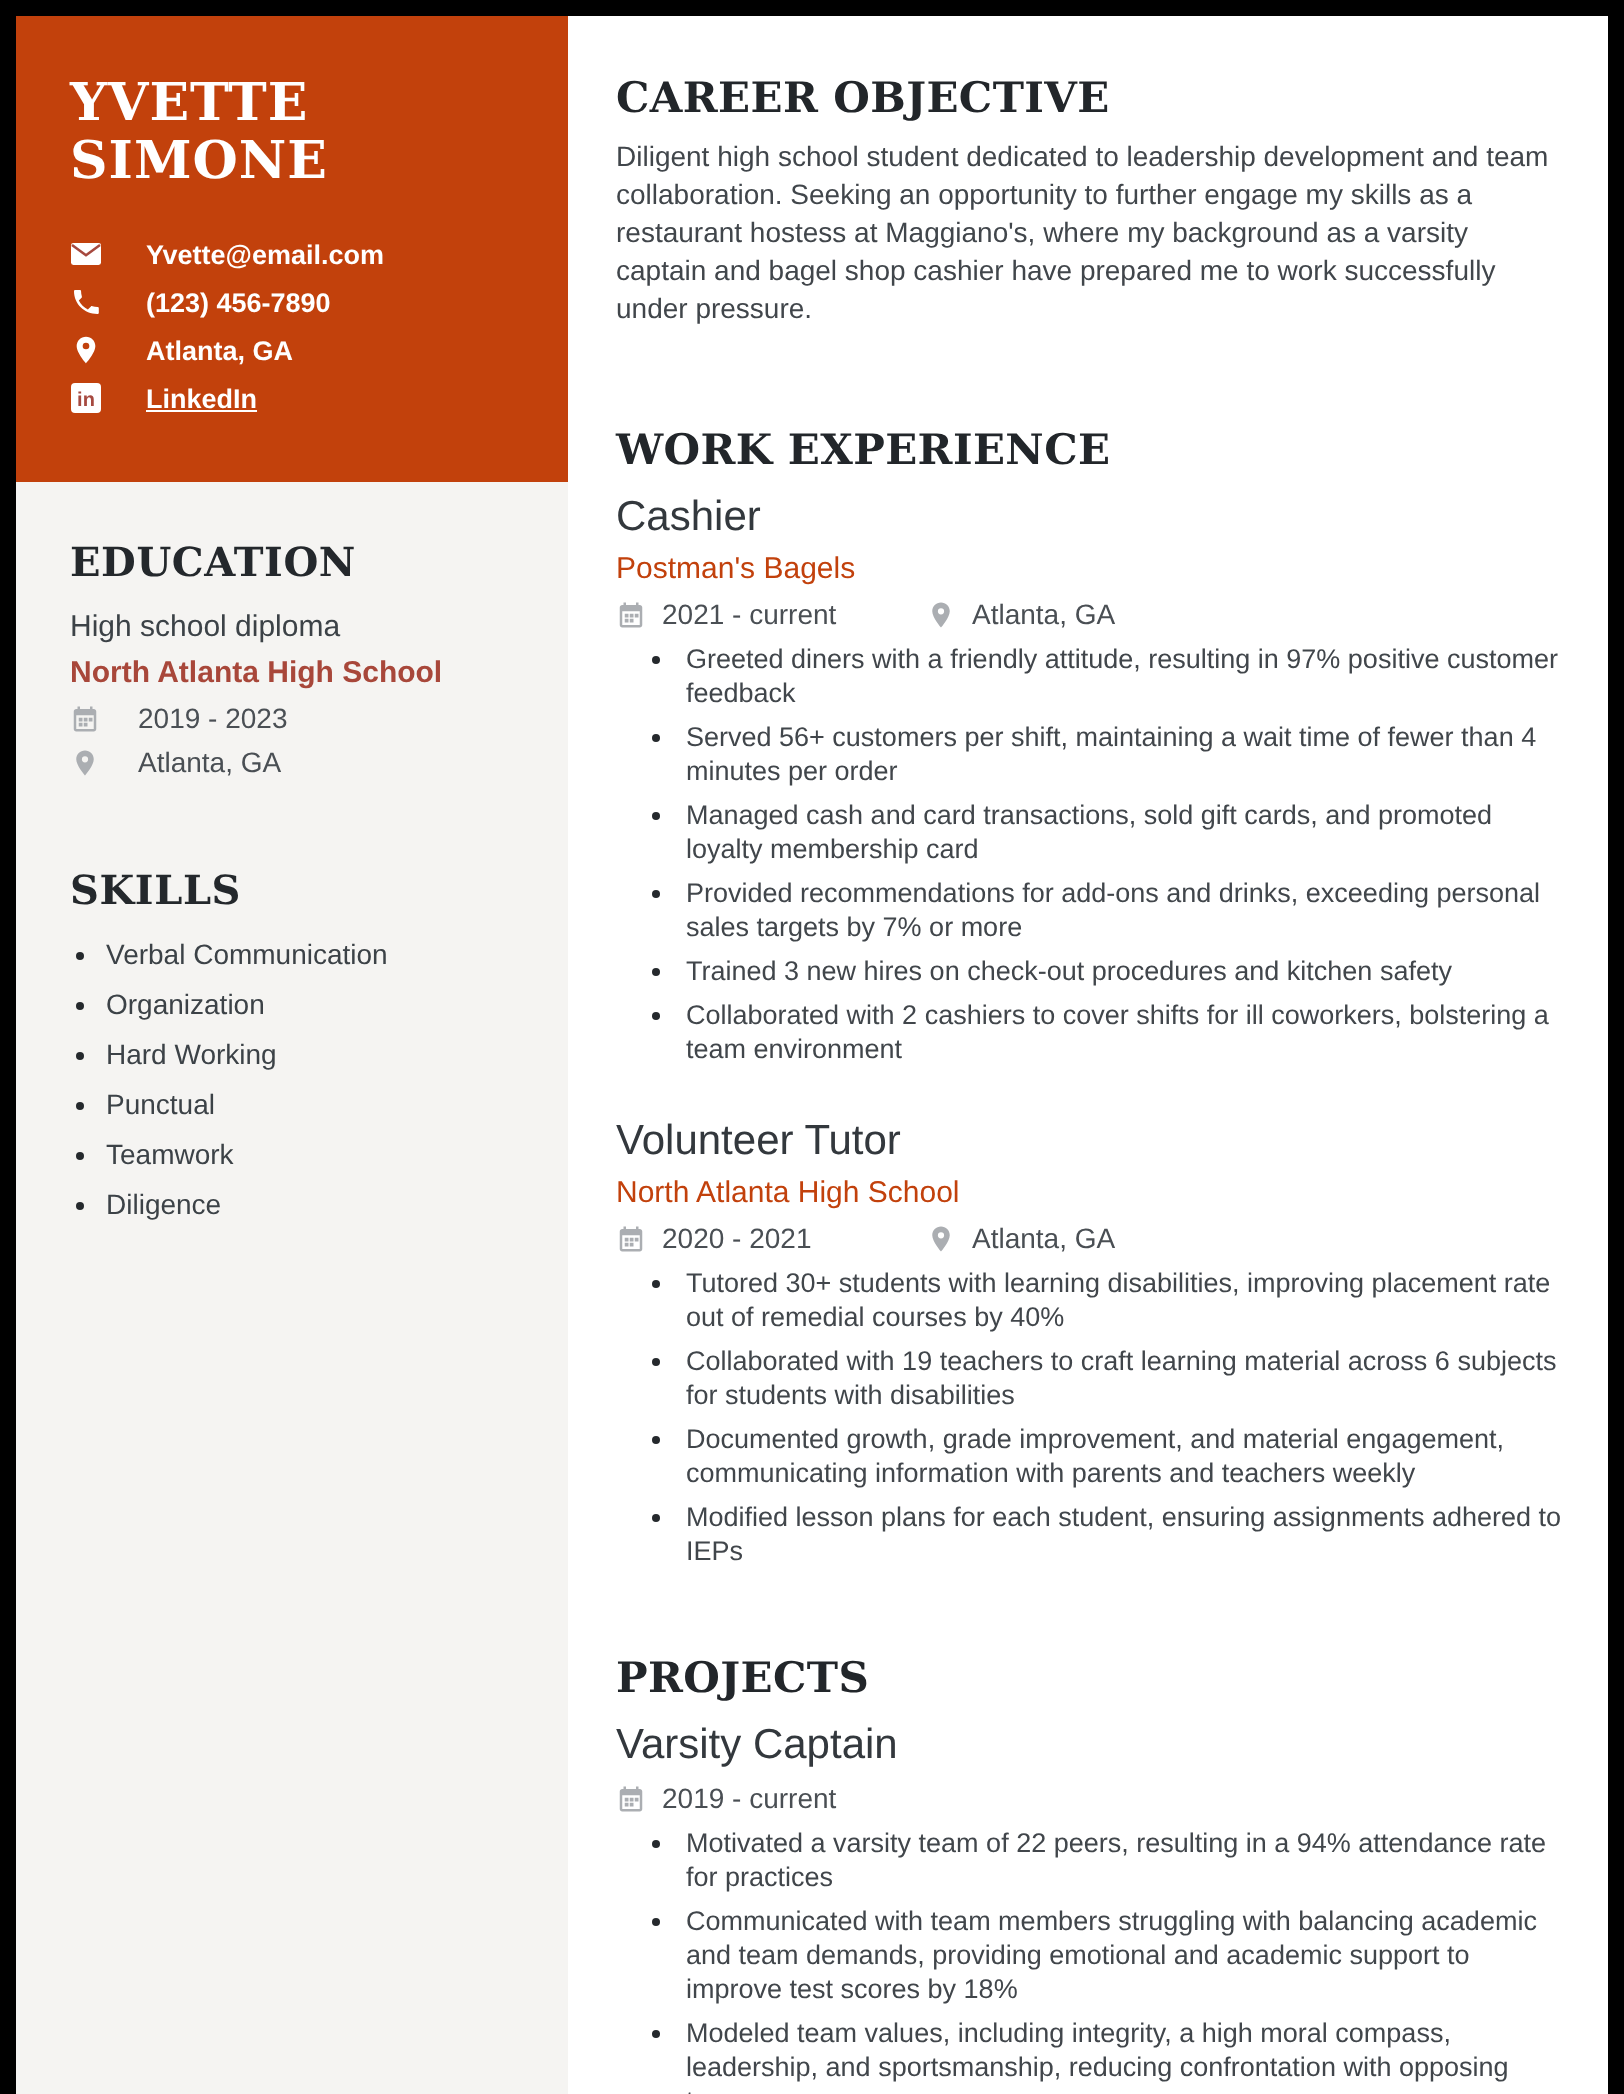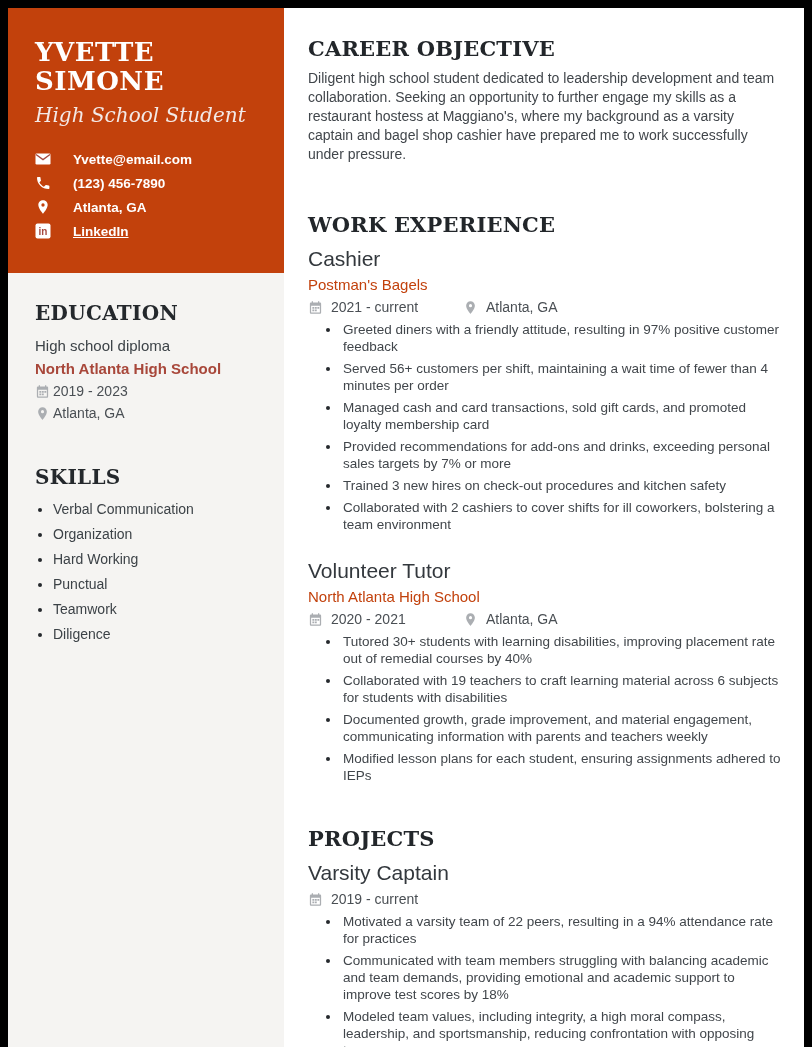--- a/index.html
+++ b/index.html
@@ -65,21 +65,21 @@
   .edu-degree { font-size: 15px; margin-top: 12px; color: #3C4247; }
   .edu-school {
     font-size: 15px;
     font-weight: bold;
     color: #A8473A;
     margin-top: 6px;
   }
   .meta-row {
     display: flex;
     align-items: center;
-    gap: 3px;
+    gap: 19px;
     margin-top: 6px;
     font-size: 14px;
     color: #4A4F54;
   }
   .meta-row .icn { flex: 0 0 15px; height: 15px; color: #ABAEB2; }
   .skills-block { margin-top: 44px; }
   .skills-list { margin: 12px 0 0 18px; }
   .skills-list li {
     font-size: 14px;
     margin-bottom: 9px;
@@ -143,21 +143,20 @@
 </style>
 </head>
 <body>
 
 <div class="frame">
   <div class="page">
 
     <aside class="sidebar">
       <div class="red-block">
         <div class="name">YVETTE SIMONE</div>
-        <div class="subtitle">High School Student</div>
         <div class="contact">
           <div class="contact-row">
             <svg class="icn" viewBox="0 0 16 16">
                 <rect x="0.5" y="2.5" width="15" height="11" rx="1.2" fill="currentColor"></rect>
                 <path d="M1 3.5 L8 8.6 L15 3.5" stroke="#A6493F" stroke-width="1.3" fill="none"></path>
               </svg>
             <span>Yvette@email.com</span>
           </div>
           <div class="contact-row">
             <svg class="icn" viewBox="0 0 24 24">

